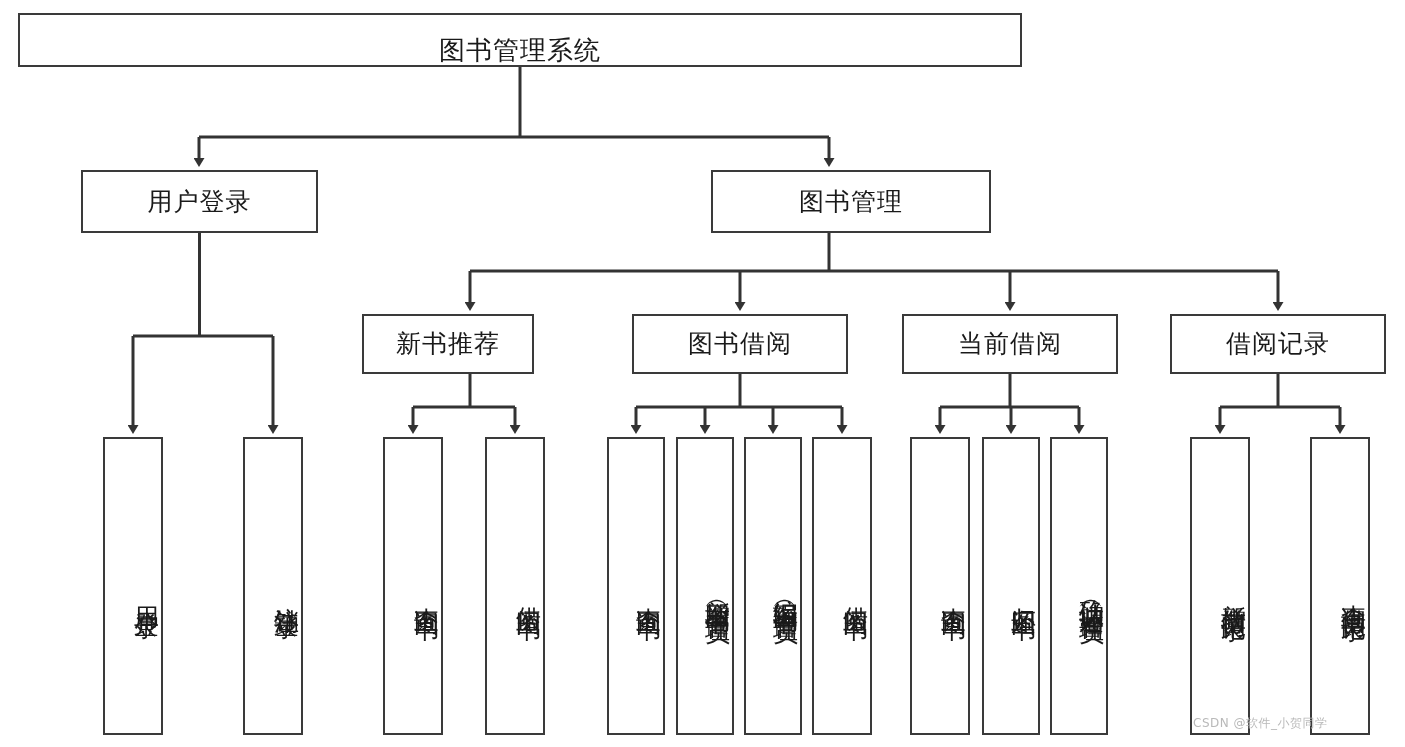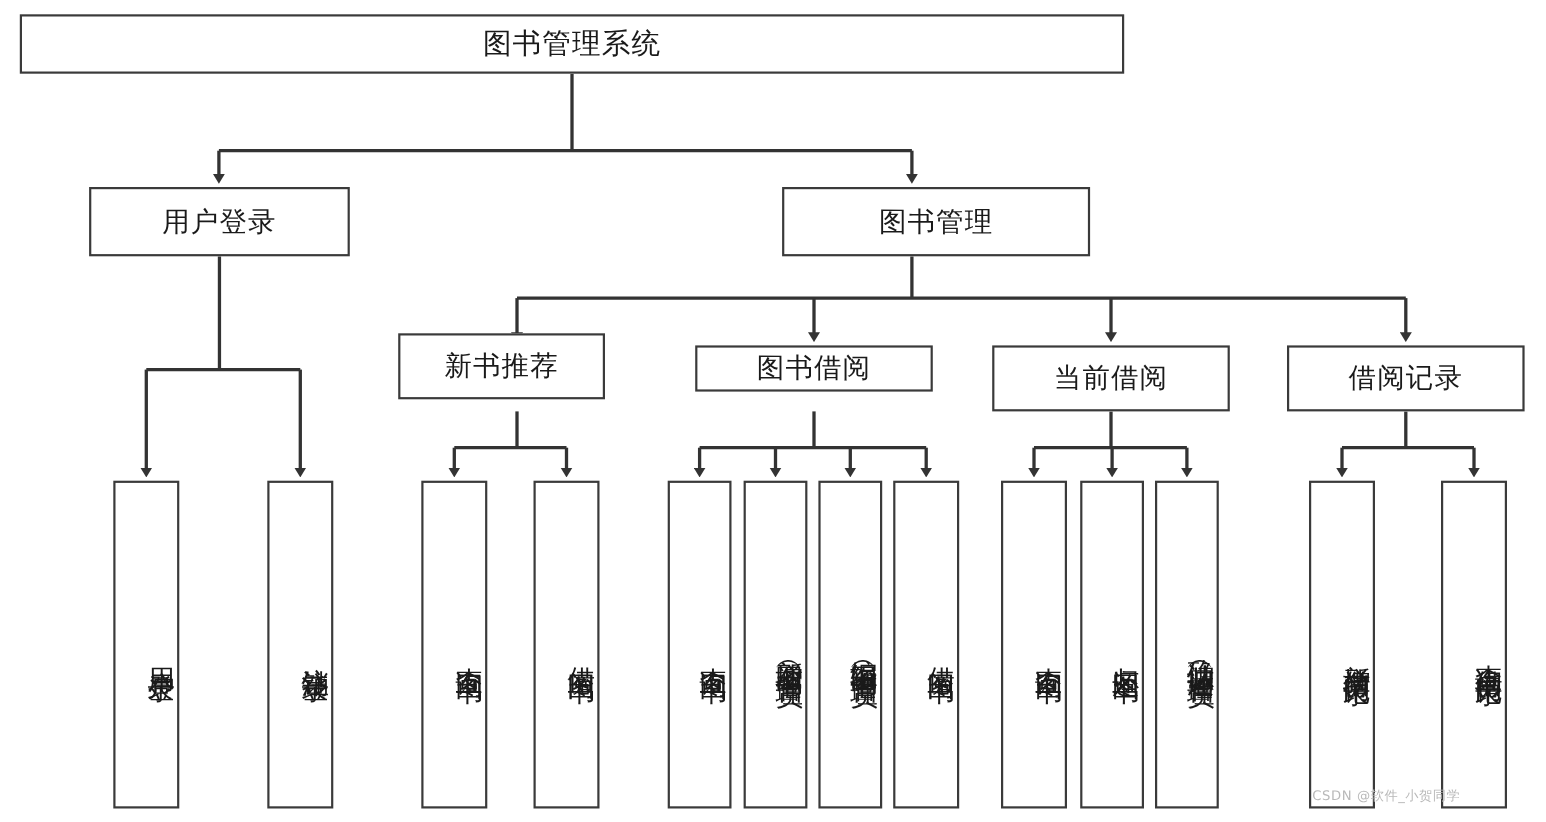--- a/index.html
+++ b/index.html
@@ -37,20 +37,21 @@
     color: #1a1a1a;
     text-align: center;
   }
   .node.horiz {
     font-size: 25px;
     line-height: 1.1;
     letter-spacing: 1px;
   }
   .node.root {
     font-size: 26px;
+    align-items: flex-end;
   }
   .node.vert {
     writing-mode: vertical-rl;
     text-orientation: upright;
     align-items: flex-start;
     justify-content: center;
     padding-top: 14px;
     font-size: 25px;
     line-height: 1.18;
     letter-spacing: 3px;
@@ -121,24 +122,24 @@
     <span>图书管理系统</span>
   </div>
 
   <div class="node horiz" style="left: 81px; top: 170px; width: 237px; height: 63px;">
     <span>用户登录</span>
   </div>
   <div class="node horiz" style="left: 711px; top: 170px; width: 280px; height: 63px;">
     <span>图书管理</span>
   </div>
 
-  <div class="node horiz" style="left: 362px; top: 303px; width: 188px; height: 60px;">
+  <div class="node horiz" style="left: 362px; top: 314px; width: 172px; height: 60px;">
     <span>新书推荐</span>
   </div>
-  <div class="node horiz" style="left: 632px; top: 314px; width: 216px; height: 42px;">
+  <div class="node horiz" style="left: 632px; top: 314px; width: 216px; height: 60px; font-family: Liberation Serif, serif;">
     <span>图书借阅</span>
   </div>
   <div class="node horiz" style="left: 1170px; top: 314px; width: 216px; height: 60px;">
     <span>借阅记录</span>
   </div>
   <div class="node horiz" style="left: 902px; top: 314px; width: 216px; height: 60px;">
     <span>当前借阅</span>
   </div>
 
   <div class="node vert" style="left: 103px; top: 437px; width: 60px; height: 298px;">

